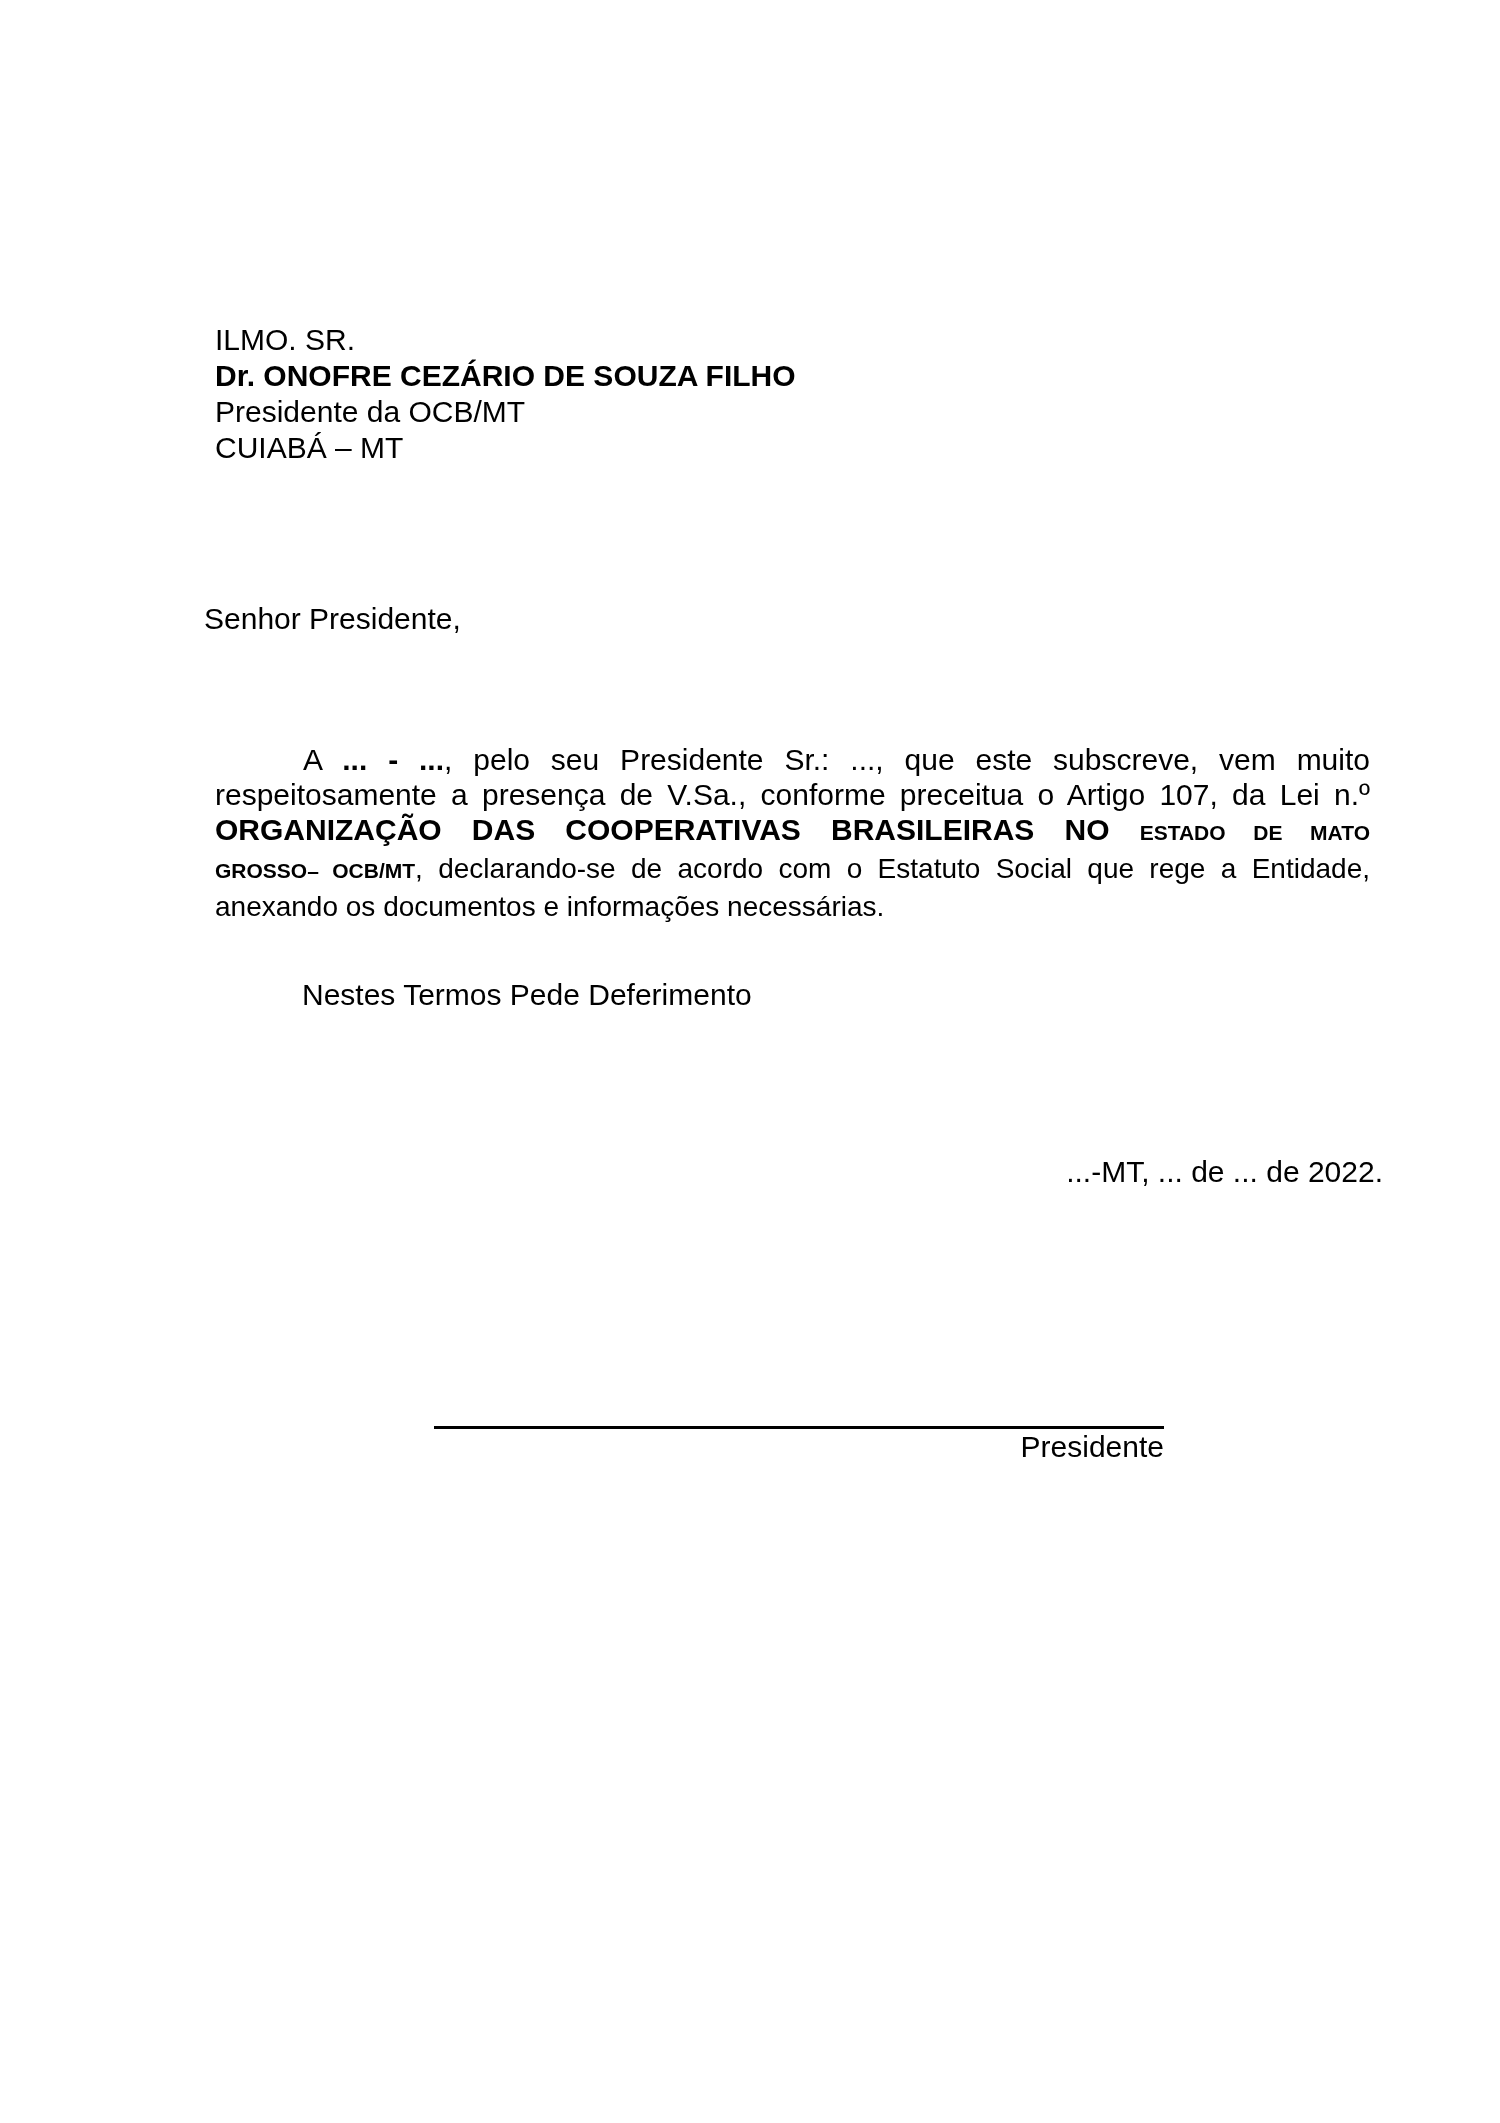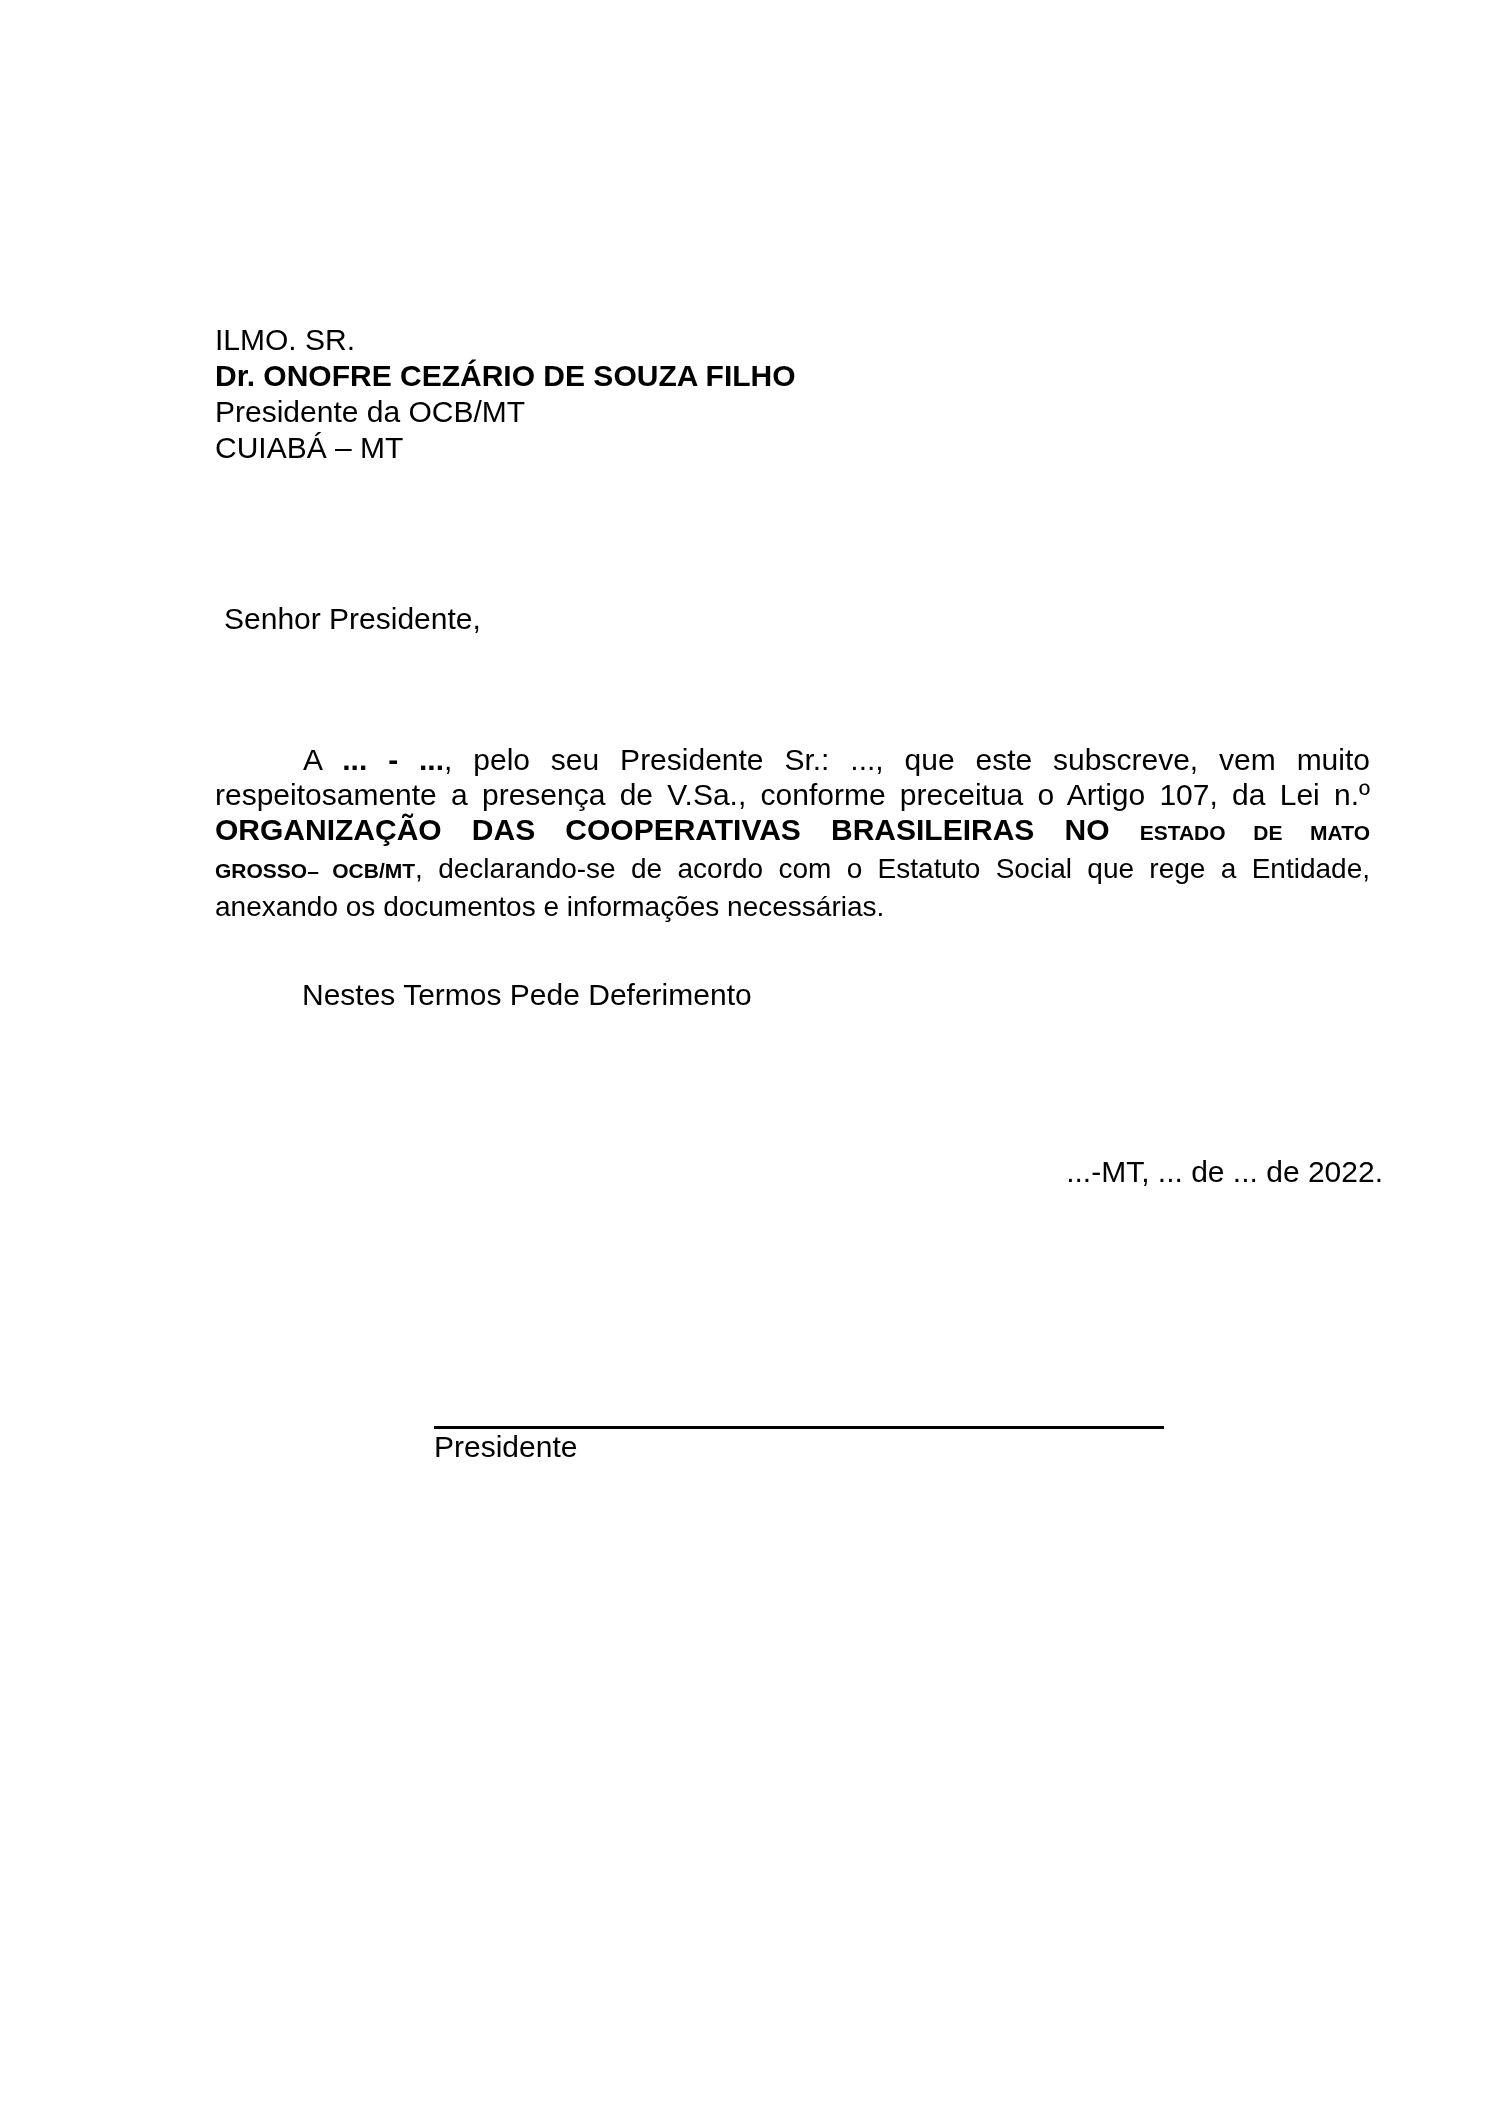--- a/index.html
+++ b/index.html
@@ -19,21 +19,21 @@
     overflow: hidden;
   }
   .recipient {
     position: absolute;
     left: 215px;
     top: 322px;
   }
   .bold { font-weight: 700; }
   .salutation {
     position: absolute;
-    left: 224px;
+    left: 204px;
     top: 601px;
   }
   .body {
     position: absolute;
     left: 215px;
     top: 742px;
     width: 1155px;
     line-height: 35px;
   }
   .bline {
@@ -63,21 +63,21 @@
     left: 215px;
     top: 1154px;
     width: 1168px;
     text-align: right;
   }
   .signature {
     position: absolute;
     left: 434px;
     top: 1426px;
     width: 730px;
-    text-align: left;
+    text-align: right;
   }
   .sig-rule {
     border-top: 3px solid #000000;
     height: 0;
   }
 </style>
 </head>
 <body>
 
 <div class="page">

